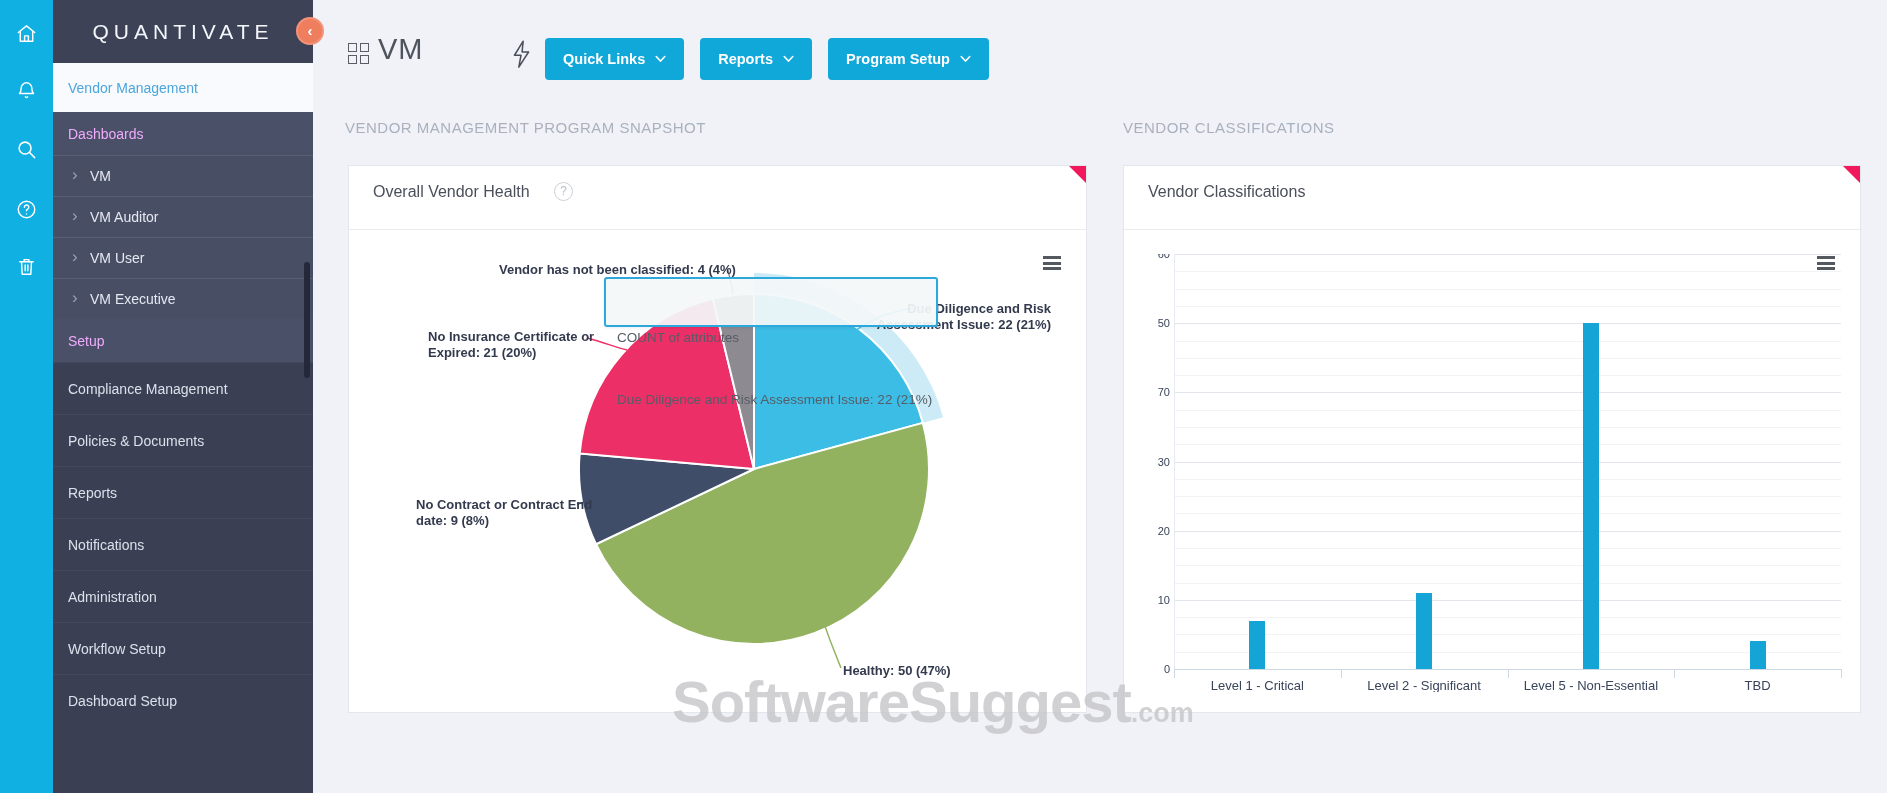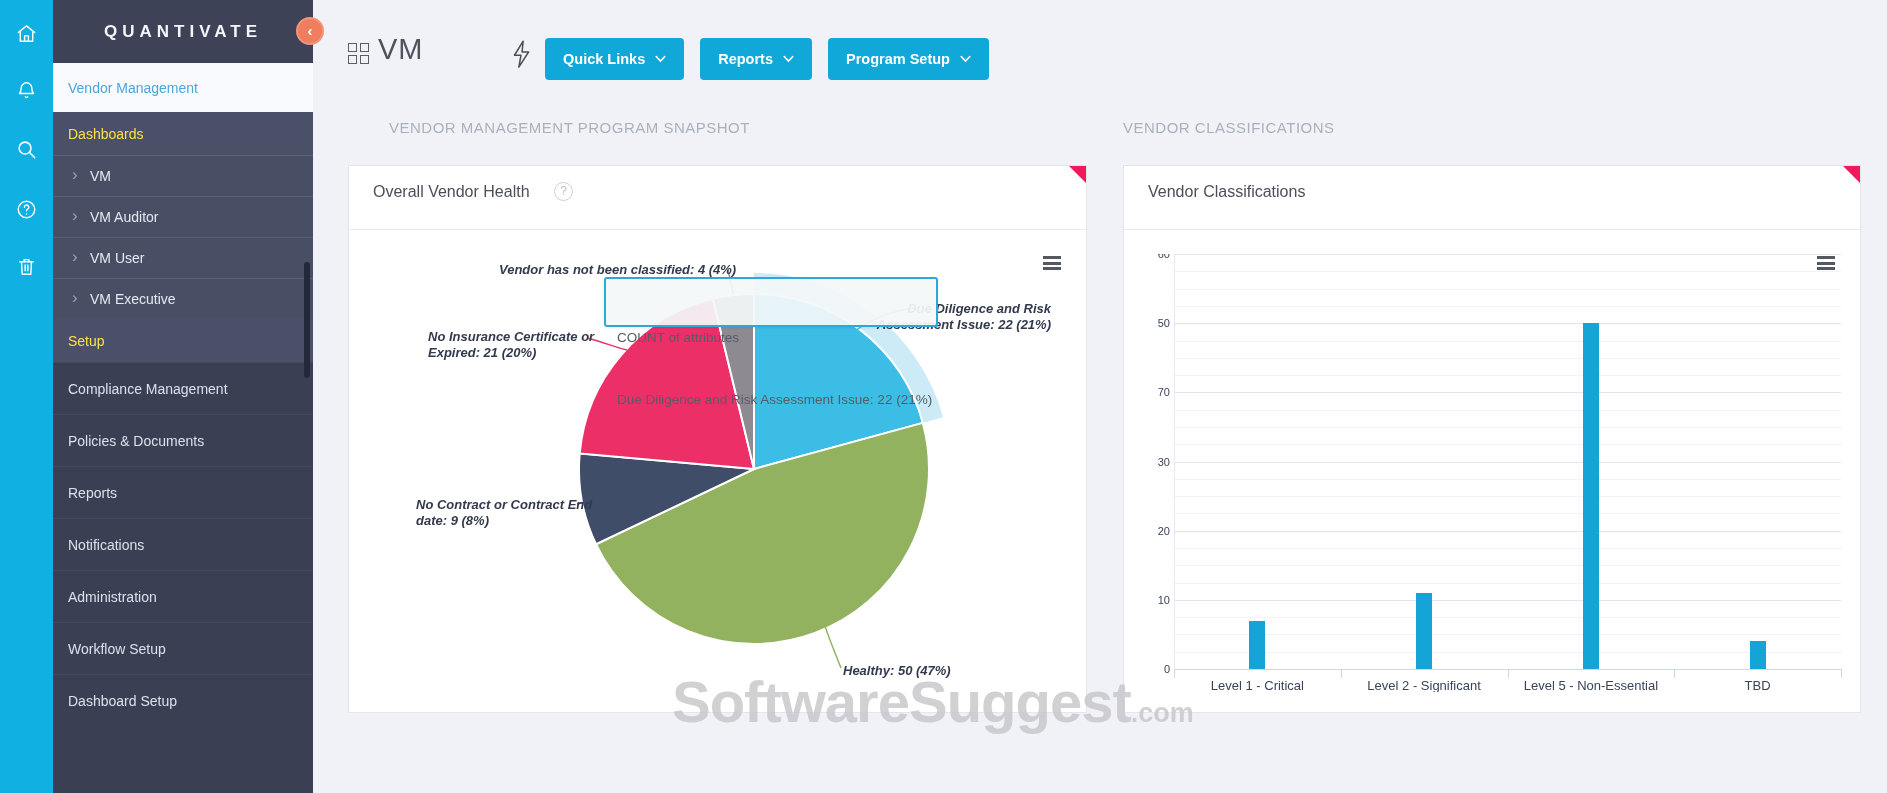--- a/index.html
+++ b/index.html
@@ -8,31 +8,31 @@
 
   
   .rail { position:absolute; left:0; top:0; width:53px; height:793px; background:#10b0e2; z-index:20; }
   .rail .ricon { position:absolute; left:15px; width:23px; height:23px; cursor:pointer; }
   .rail .ricon svg { width:23px; height:23px; display:block; }
 
   
   .sidebar { position:absolute; left:53px; top:0; width:260px; height:793px; background:#3a3f54; z-index:19; }
   .sb-header { position:absolute; left:0; top:0; width:260px; height:63px; background:#3d4256; }
   .sb-logo { position:absolute; left:0; top:0; width:260px; height:63px; line-height:63px; text-align:center;
-             color:#f4f6fb; font-size:17px; font-weight:700; letter-spacing:5px; }
+             color:#f4f6fb; font-size:21px; font-weight:400; letter-spacing:5px; }
   .collapse-btn { position:absolute; left:243px; top:17px; width:28px; height:28px; border-radius:50%;
                   background:#ee7e5e; color:#fff; border:2px solid #f2937a; z-index:30; cursor:pointer;
                   font-size:15px; line-height:24px; text-align:center; font-weight:700; }
   .sb-rows { position:absolute; left:0; top:63px; width:260px; }
   .sb-row { position:relative; width:260px; cursor:pointer; font-size:14px;padding-left:32px; }
   .sb-row .lbl { position:absolute; left:15px; top:50%; transform:translateY(-50%); white-space:nowrap; }
   .sb-row.active { height:49px; background:#f9fafd; }
   .sb-row.active .lbl { color:#4ba6dc; }
   .sb-row.group { height:43px; background:#4a5067; }
-  .sb-row.group .lbl { color:#fde047; }
+  .sb-row.group .lbl { color:#f0abfc; }
   .sb-row.child { height:41px; background:#484e64; border-top:1px solid rgba(255,255,255,.10); }
   .sb-row.child .lbl { color:#e6e9f1; left:37px; }
   .sb-row.child .chev { position:absolute; left:19px; top:50%; transform:translateY(-55%);
                         color:#9aa1b6; font-size:17px; }
   .sb-row.item { height:52px; background:#3a3f54; border-top:1px solid rgba(255,255,255,.05); }
   .sb-row.item .lbl { color:#dce0ea; }
   .sb-scrollthumb { position:absolute; left:251px; top:262px; width:6px; height:116px;
                     background:#23283a; border-radius:3px; z-index:21; cursor:grab; }
 
   
@@ -57,21 +57,21 @@
   .card-title { position:absolute; left:24px; top:17px; font-size:16px; color:#4a4f5a; }
   .help-icon { position:absolute; left:205px; top:16px; width:19px; height:19px; border-radius:50%;
                border:1.5px solid #ccd1d9; color:#b9bfc9; font-size:12px; line-height:17px;
                text-align:center; cursor:pointer; }
   .card-divider { position:absolute; left:0; top:63px; width:100%; height:1px; background:#e9ebef; }
   .menu-icon { position:absolute; right:25px; top:90px; width:18px; height:14px; cursor:pointer; z-index:6; }
   .menu-icon i { display:block; height:3px; background:#54585f; margin-bottom:2.5px; }
 
   
   #pie-svg { position:absolute; left:0; top:0; z-index:1; }
-  .pie-label { position:absolute; z-index:2; font-size:13px; font-weight:700; color:#333a4e;font-style:italic; }
+  .pie-label { position:absolute; z-index:2; font-size:13px; font-weight:700; color:#333a4e; }
   .pie-label div { white-space:nowrap; line-height:16px; }
   .pie-label.right { text-align:right; }
   .chart-tooltip { position:absolute; left:255px; top:111px; width:334px; height:50px; z-index:5;
                    background:rgba(243,247,249,.93); border:2px solid #2ba9dc; border-radius:3px;
                    padding:6px 11px; box-shadow:0 1px 3px rgba(0,0,0,.08); }
   .chart-tooltip div { font-size:13.5px; color:#565d66; line-height:18px; white-space:nowrap;margin-top:44px; }
 
   
   .bar-plot { position:absolute; left:20px; top:88px; width:700px; height:438px; overflow:hidden; }
   .gridline { position:absolute; left:30px; width:667px; height:1px; }
@@ -213,21 +213,21 @@
       </svg>
     </button>
     <button class="tb-btn">
       <span>Program Setup</span>
       <svg width="11" height="8" viewBox="0 0 11 8">
         <path d="M1.2 1.5 5.5 6 9.8 1.5" fill="none" stroke="#fff" stroke-width="1.6" stroke-linecap="round"></path>
       </svg>
     </button>
   </div>
 
-<div class="section-heading" style="left:345px;margin-left:44px;">VENDOR MANAGEMENT PROGRAM SNAPSHOT</div>
+<div class="section-heading" style="left:345px;">VENDOR MANAGEMENT PROGRAM SNAPSHOT</div>
 <div class="section-heading" style="left:1123px;">VENDOR CLASSIFICATIONS</div>
 
 <div class="card" style="left:348px; width:739px;">
   <div class="card-corner"></div>
   <div class="card-title">Overall Vendor Health</div>
   <div class="help-icon">?</div>
   <div class="card-divider"></div>
   <div class="menu-icon">
       <i></i>
       <i></i>

